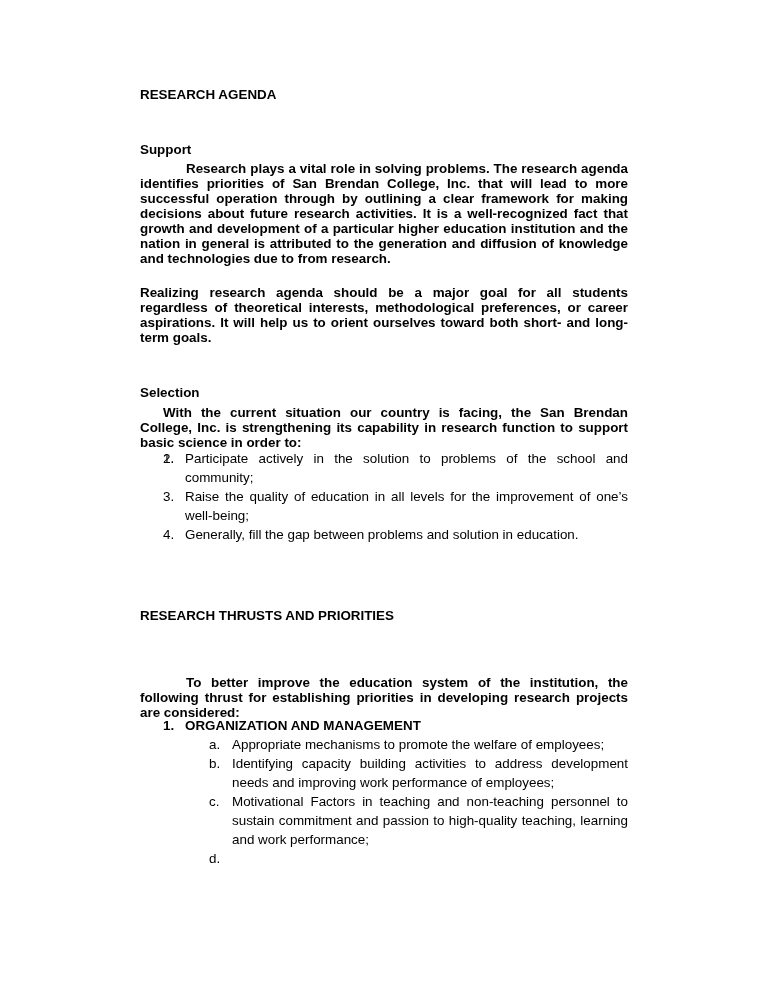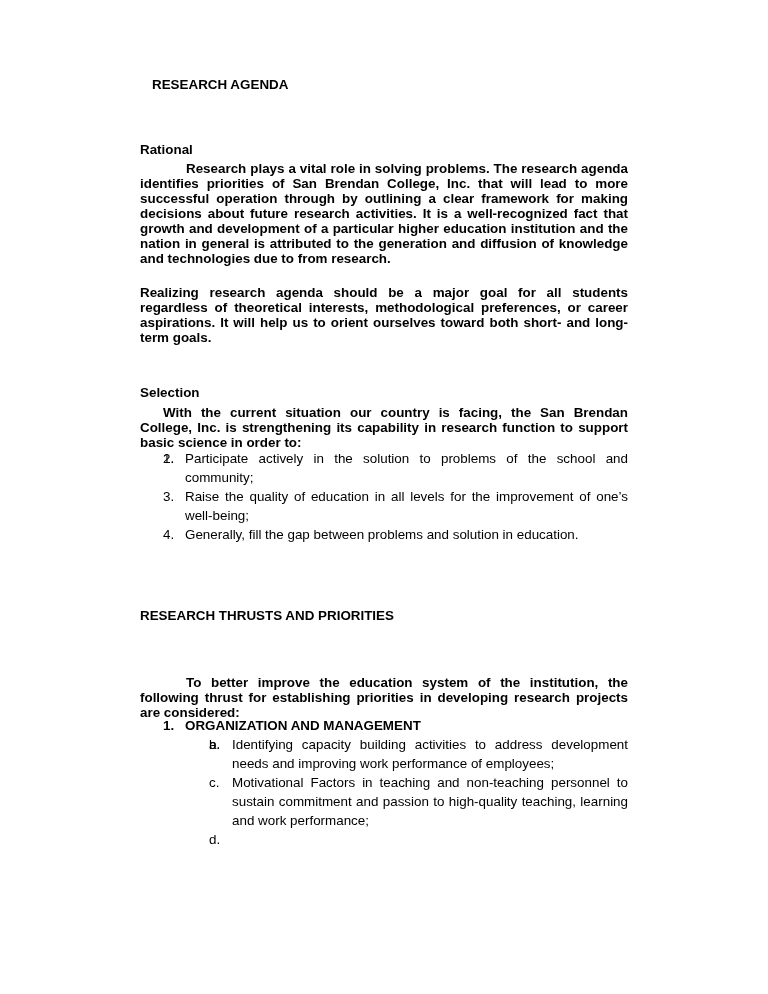--- a/index.html
+++ b/index.html
@@ -81,23 +81,23 @@
       position: absolute;
       left: 69px;
       top: 0;
     }
   </style>
 </head>
 <body>
 
 <div class="page">
 
-  <div class="abs heading" style="top:77px;margin-left:12px;">RESEARCH AGENDA</div>
+  <div class="abs heading" style="top:87px;">RESEARCH AGENDA</div>
 
-  <div class="abs heading" style="top:142px;">Rational</div>
+  <div class="abs heading" style="top:142px;">Support</div>
 
   <p class="abs para indent-big" style="top:161px;">Research plays a vital role in solving problems. The research agenda identifies priorities of San Brendan College, Inc. that will lead to more successful operation through by outlining a clear framework for making decisions about future research activities. It is a well-recognized fact that growth and development of a particular higher education institution and the nation in general is attributed to the generation and diffusion of knowledge and technologies due to from research.</p>
 
   <p class="abs para" style="top:285px;">Realizing research agenda should be a major goal for all students regardless of theoretical interests, methodological preferences, or career aspirations. It will help us to orient ourselves toward both short- and long-term goals.</p>
 
   <div class="abs heading" style="top:385px;">Selection</div>
 
   <p class="abs para indent-small" style="top:405px;">With the current situation our country is facing, the San Brendan College, Inc. is strengthening its capability in research function to support basic science in order to:</p>
 
   <ol class="abs obj" style="top:449px;">
@@ -123,20 +123,21 @@
   <p class="abs para indent-big" style="top:634px;margin-top:41px;">To better improve the education system of the institution, the following thrust for establishing priorities in developing research projects are considered:</p>
 
   <div class="abs" style="top:716px;">
     <div class="thrust-title">
       <span class="num">1.</span>
       <span>ORGANIZATION AND MANAGEMENT</span>
     </div>
     <ol class="sub">
       <li>
         <span class="letter">a.</span>
+        <span>Appropriate mechanisms to promote the welfare of employees;</span>
       </li>
       <li>
         <span class="letter">b.</span>
         <span>Identifying capacity building activities to address development needs and improving work performance of employees;</span>
       </li>
       <li>
         <span class="letter">c.</span>
         <span>Motivational Factors in teaching and non-teaching personnel to sustain commitment and passion to high-quality teaching, learning and work performance;</span>
       </li>
       <li>

